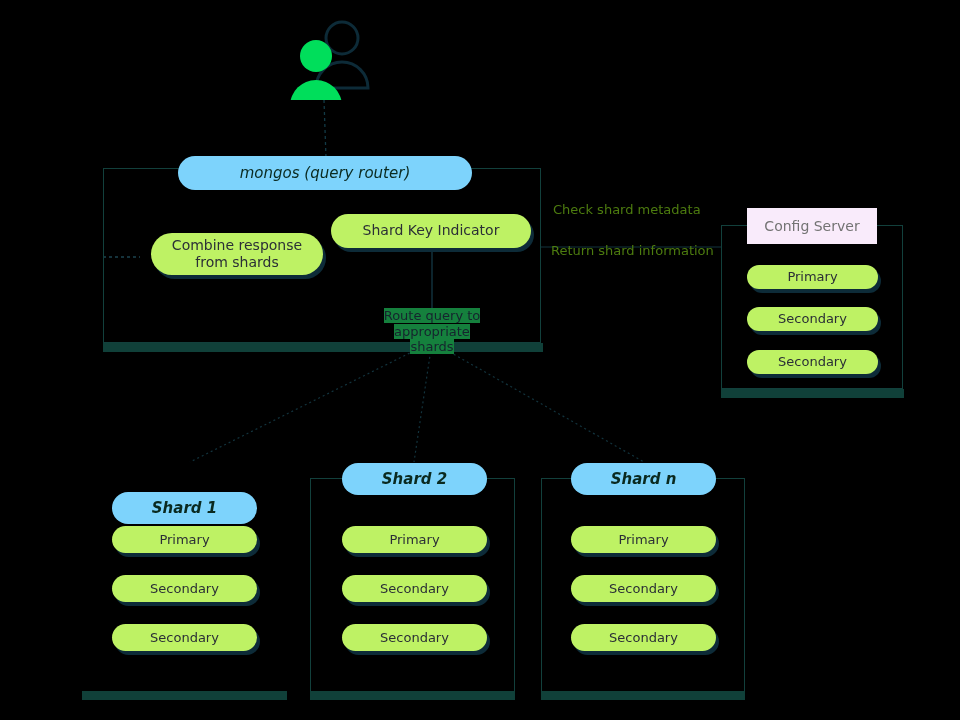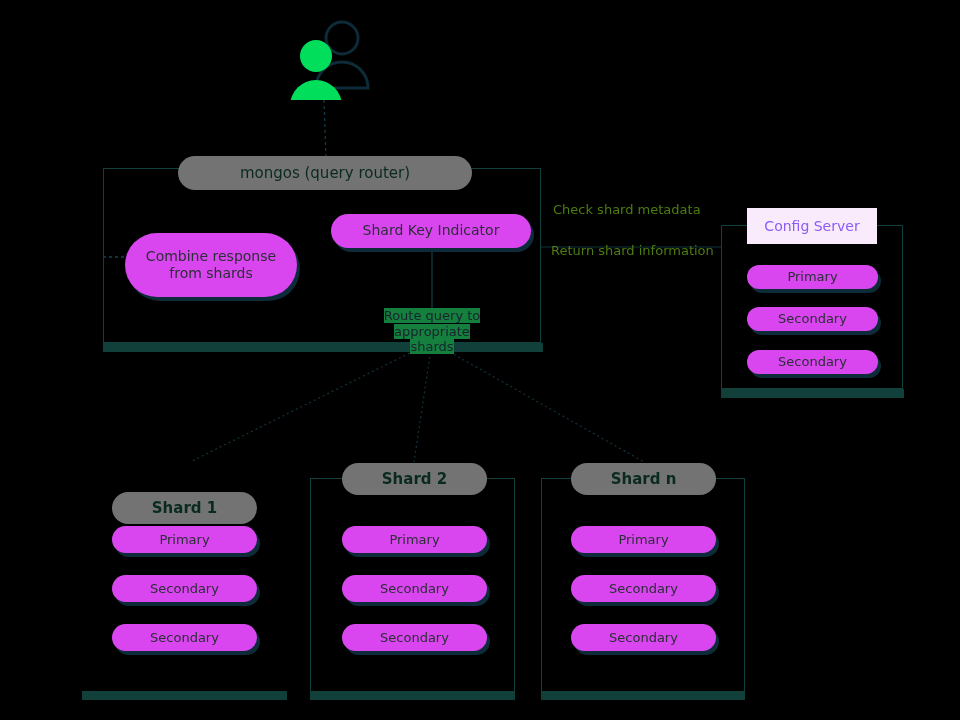--- a/index.html
+++ b/index.html
@@ -108,64 +108,65 @@
     position: absolute;
     display: flex;
     align-items: center;
     justify-content: center;
     text-align: center;
     border-radius: 999px;
     z-index: 3;
     line-height: 1.22;
   }
   .pill-green {
-    background: #737373;
+    background: #7dd3fc;
     color: #0a2a20;
     font-size: 15px;
+    font-style: italic;
   }
   .pill-white {
-    background: #d946ef;
+    background: #bef264;
     color: #2b2f36;
     font-size: 14px;
     box-shadow: 3px 4px 0 0 #0d2b38;
   }
   .pill-bold { font-weight: bold; }
 
   
   #pill-mongos {
     left: 178px;
     top: 156px;
     width: 294px;
     height: 34px;
     font-size: 15px;
   }
 
   
   #pill-combine {
-    left: 125px;
+    left: 151px;
     top: 233px;
     width: 172px;
-    height: 64px;
+    height: 42px;
   }
   #pill-shardkey {
     left: 331px;
     top: 214px;
     width: 200px;
     height: 34px;
   }
 
   
   #config-header {
     position: absolute;
     left: 747px;
     top: 208px;
     width: 130px;
     height: 36px;
     background: #F9EBFB;
-    color: #8b5cf6;
+    color: #737373;
     font-size: 14px;
     display: flex;
     align-items: center;
     justify-content: center;
     z-index: 3;
   }
 
   
   .config-member {
     left: 747px;

